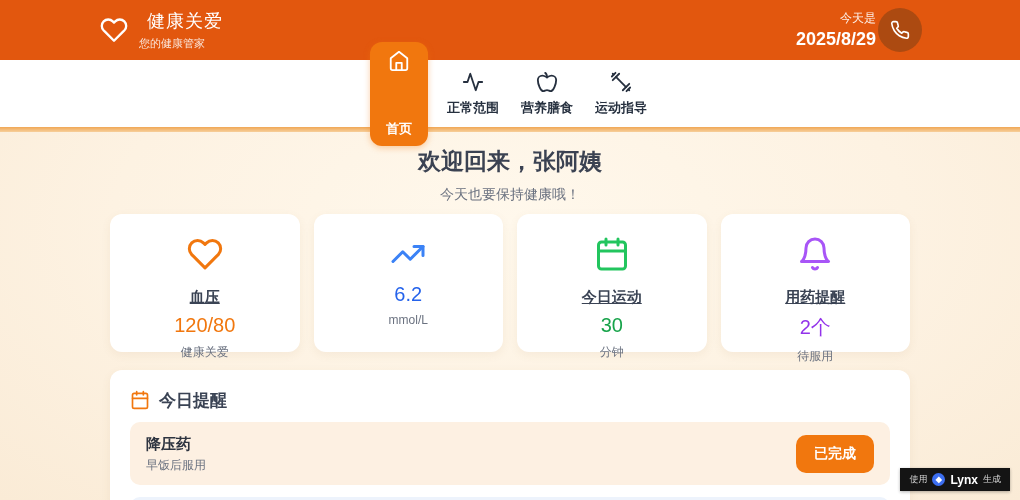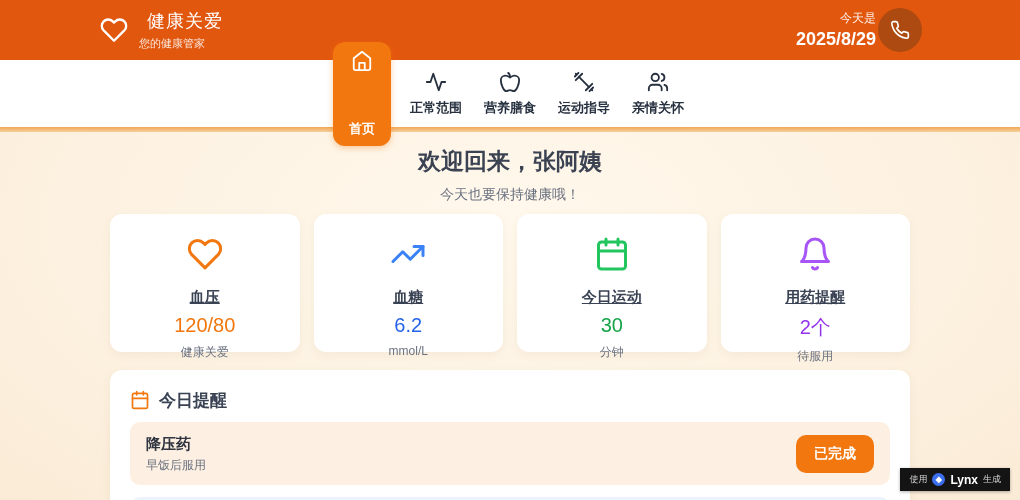--- a/index.html
+++ b/index.html
@@ -159,31 +159,20 @@
             <path d="m21 21-1-1"></path>
             <path d="m3 3 1 1"></path>
             <path d="m18 22 4-4"></path>
             <path d="m2 6 4-4"></path>
             <path d="m3 10 7-7"></path>
             <path d="m14 21 7-7"></path>
           </svg>
       </span>
       <span class="nav-label">运动指导</span>
     </div>
-    <div class="nav-item">
-      <span>
-        <svg width="22" height="22" viewBox="0 0 24 24" fill="none" stroke="currentColor" stroke-width="2" stroke-linecap="round" stroke-linejoin="round">
-            <path d="M16 21v-2a4 4 0 0 0-4-4H6a4 4 0 0 0-4 4v2"></path>
-            <circle cx="9" cy="7" r="4"></circle>
-            <path d="M22 21v-2a4 4 0 0 0-3-3.87"></path>
-            <path d="M16 3.13a4 4 0 0 1 0 7.75"></path>
-          </svg>
-      </span>
-      <span class="nav-label">亲情关怀</span>
-    </div>
   </nav>
   <div class="accent-strip"></div>
 
   <main class="main">
     <h1 class="welcome-title">欢迎回来，张阿姨</h1>
     <p class="welcome-sub">今天也要保持健康哦！</p>
 
     <section class="stats">
       <div class="stat-card">
         <span class="i-orange" style="display:inline-block">
@@ -195,21 +184,20 @@
         <div class="stat-value c-orange">120/80</div>
         <div class="stat-sub">健康关爱</div>
       </div>
       <div class="stat-card">
         <span class="i-blue" style="display:inline-block">
           <svg width="36" height="36" viewBox="0 0 24 24" fill="none" stroke="currentColor" stroke-width="2" stroke-linecap="round" stroke-linejoin="round">
               <polyline points="22 7 13.5 15.5 8.5 10.5 2 17"></polyline>
               <polyline points="16 7 22 7 22 13"></polyline>
             </svg>
         </span>
-        <div class="stat-name">血糖</div>
         <div class="stat-value c-blue">6.2</div>
         <div class="stat-sub">mmol/L</div>
       </div>
       <div class="stat-card">
         <span class="i-green" style="display:inline-block">
           <svg width="36" height="36" viewBox="0 0 24 24" fill="none" stroke="currentColor" stroke-width="2" stroke-linecap="round" stroke-linejoin="round">
               <rect x="3" y="4" width="18" height="18" rx="2"></rect>
               <line x1="16" y1="2" x2="16" y2="6"></line>
               <line x1="8" y1="2" x2="8" y2="6"></line>
               <line x1="3" y1="10" x2="21" y2="10"></line>

